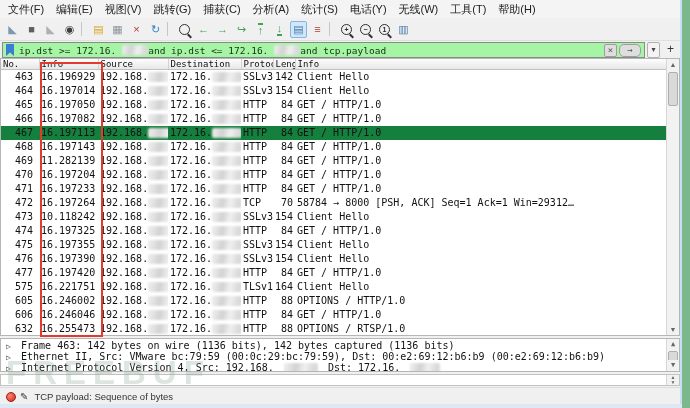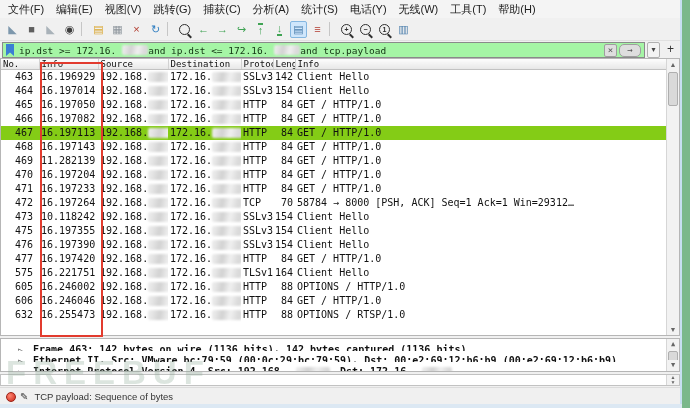--- a/index.html
+++ b/index.html
@@ -85,21 +85,21 @@
   table.pkt thead th{
     height:10px;background:linear-gradient(#fdfdfd,#e7e7e7);
     border-right:1px solid #d2d2d2;border-bottom:1px solid #c2c2c2;
     font-weight:normal;text-align:left;font-size:9px;padding:0 2px;white-space:nowrap;overflow:hidden;
   }
   table.pkt td{
     height:14px;line-height:14px;padding:0 2px;white-space:nowrap;overflow:hidden;
   }
   .c-no{text-align:right;padding-right:6px !important;}
   .c-len{text-align:right;}
-  tr.selected{background:#84cc16;}
+  tr.selected{background:#15803d;}
   .red-box{
     position:absolute;left:39px;top:3px;width:59px;height:271px;
     border:2px solid #e23b2e;pointer-events:none;z-index:6;
   }
   
   .redact{
     display:inline-block;height:10px;border-radius:2px;vertical-align:middle;
     background:linear-gradient(100deg,#e9e9e9 10%,#d2d2d2 35%,#f0f0f0 60%,#dadada 85%);
     filter:blur(1.3px);
   }
@@ -114,21 +114,21 @@
   .sb-thumb{position:absolute;left:1px;right:1px;background:#d9d9d9;border:1px solid #aeaeae;border-radius:2px;}
   .thumb-list{top:13px;height:32px;}
   .thumb-details{top:12px;height:12px;}
   
   .details{
     position:absolute;top:338px;left:0;width:680px;height:34px;
     background:#fff;border:1px solid #b6b6b6;box-sizing:border-box;
     font-family:"DejaVu Sans Mono","Liberation Mono",monospace;font-size:10px;color:#111;overflow:hidden;
   }
   .details-inner{position:absolute;left:0;top:1px;right:13px;overflow:hidden;}
-  .dline{height:11px;line-height:19px;white-space:nowrap;padding-left:17px;overflow:hidden;font-weight:bold;}
+  .dline{height:11px;line-height:11px;white-space:nowrap;padding-left:5px;overflow:hidden;}
   .dline .exp{display:inline-block;width:9px;font-size:8px;color:#444;}
   .dline .redact{display:none;}
   .dline.redacted .redact{display:inline-block;margin:0 4px;}
   
   .bytespane{
     position:absolute;top:374px;left:0;width:680px;height:12px;
     background:#fff;border:1px solid #c2c2c2;box-sizing:border-box;
   }
   .mini-scroll{
     position:absolute;right:0;top:0;bottom:0;width:13px;background:#f2f2f2;
@@ -456,20 +456,29 @@
             <tr>
               <td class="c-no">473</td>
               <td class="c-time">10.118242</td>
               <td class="c-src"><span>192.168.</span><span class="redact w34"></span></td>
               <td class="c-dst"><span>172.16.</span><span class="redact w30"></span></td>
               <td class="c-proto">SSLv3</td>
               <td class="c-len">154</td>
               <td class="c-info">Client Hello</td>
             </tr>
 
+            <tr>
+              <td class="c-no">474</td>
+              <td class="c-time">16.197325</td>
+              <td class="c-src"><span>192.168.</span><span class="redact w34"></span></td>
+              <td class="c-dst"><span>172.16.</span><span class="redact w30"></span></td>
+              <td class="c-proto">HTTP</td>
+              <td class="c-len">84</td>
+              <td class="c-info">GET / HTTP/1.0</td>
+            </tr>
 
             <tr>
               <td class="c-no">475</td>
               <td class="c-time">16.197355</td>
               <td class="c-src"><span>192.168.</span><span class="redact w34"></span></td>
               <td class="c-dst"><span>172.16.</span><span class="redact w30"></span></td>
               <td class="c-proto">SSLv3</td>
               <td class="c-len">154</td>
               <td class="c-info">Client Hello</td>
             </tr>

